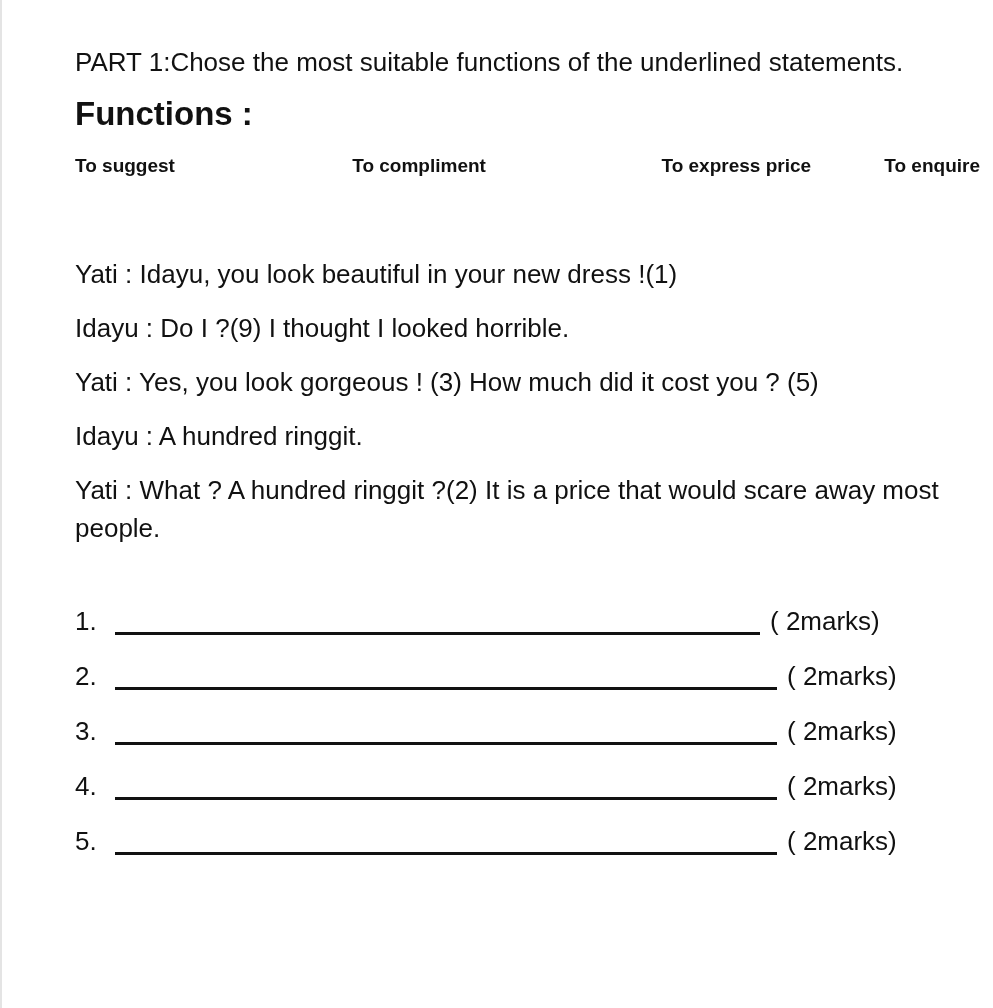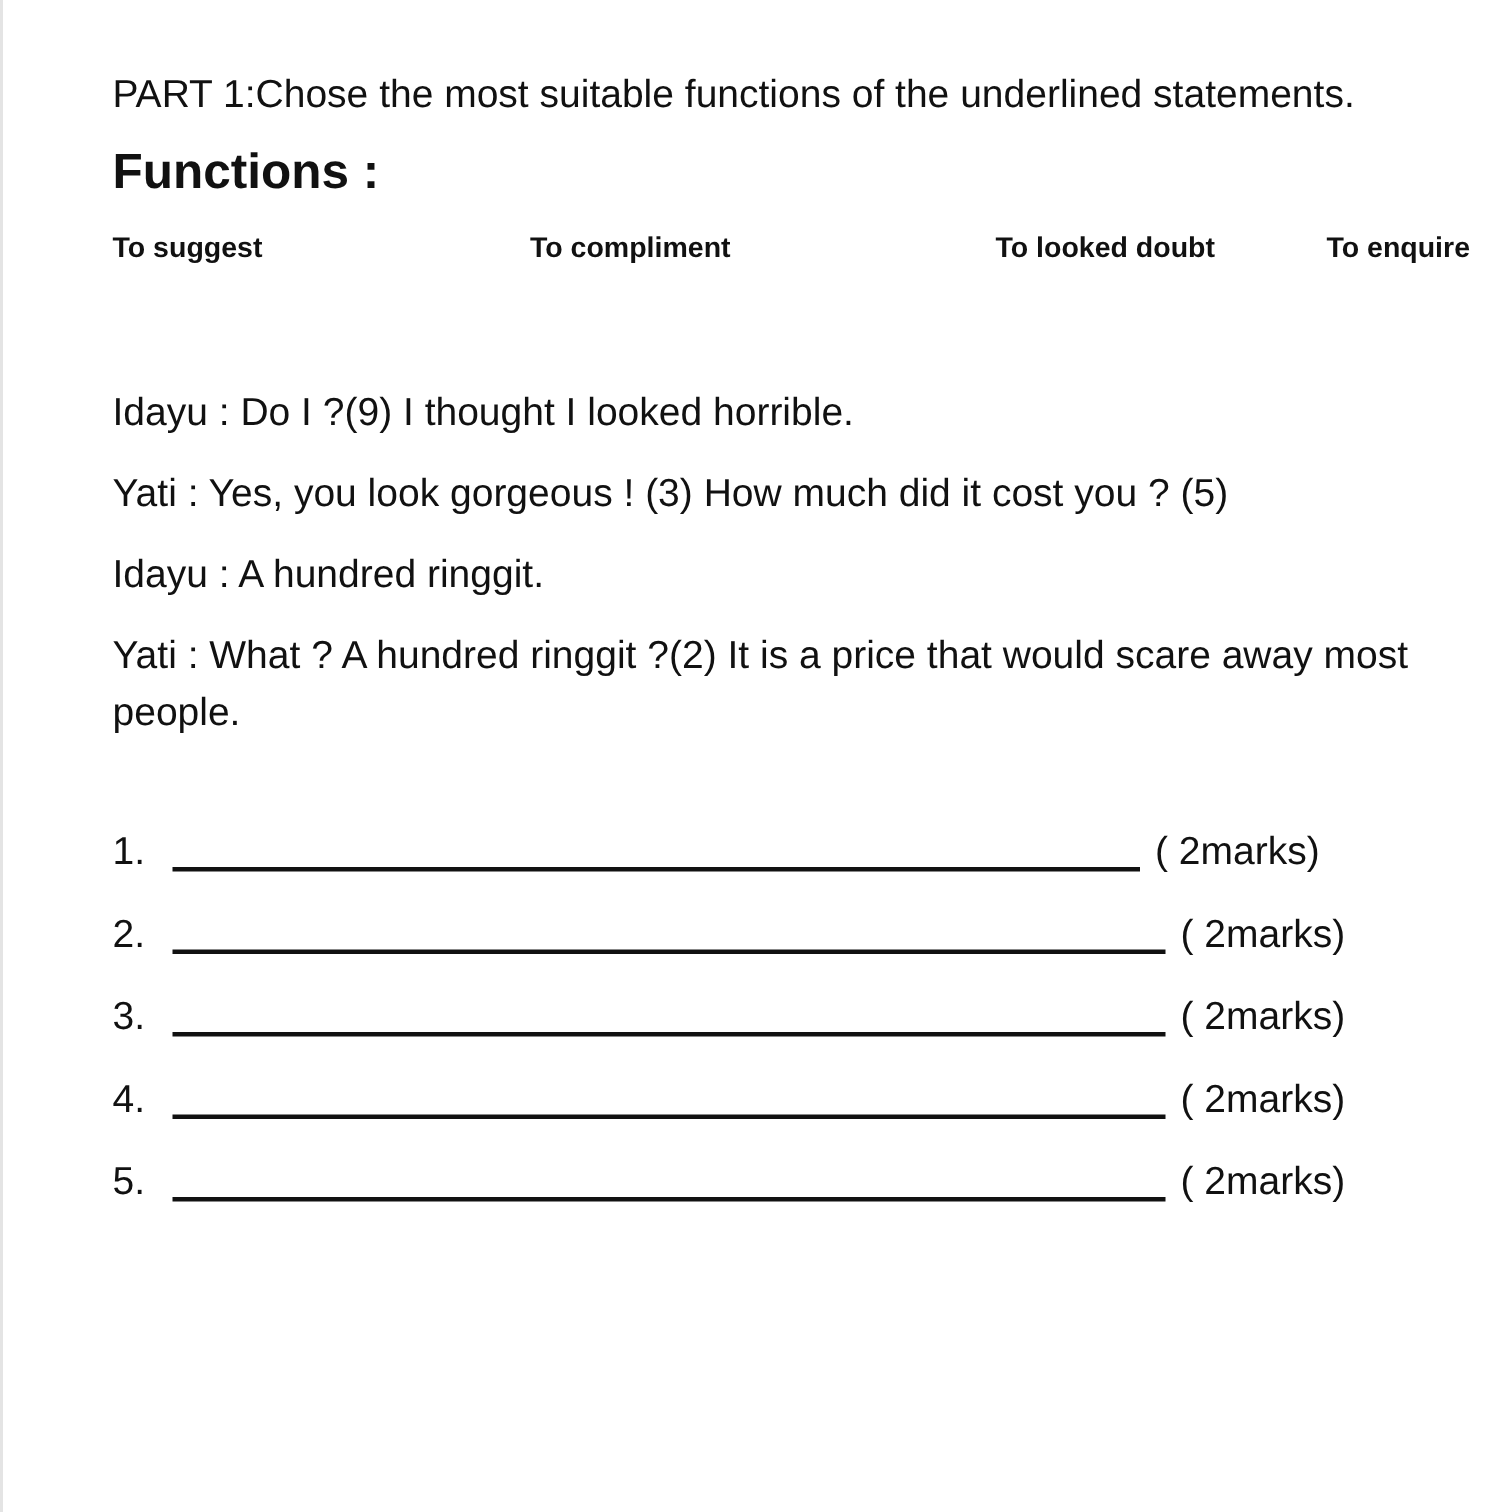--- a/index.html
+++ b/index.html
@@ -92,26 +92,27 @@
 
 <div class="content">
 
   <p class="title">PART 1:Chose the most suitable functions of the underlined statements.</p>
 
   <p class="functions-label">Functions :</p>
 
   <div class="fn-row fn-row-1">
     <span class="fn-col-1">To suggest</span>
     <span class="fn-col-2">To compliment</span>
-    <span>To looked doubt</span>
+    <span>To express price</span>
     <span class="fn-gap">To enquire</span>
   </div>
 
 
   <div class="dialogue">
+    <p>Yati : Idayu, you look beautiful in your new dress !(1)</p>
     <p>Idayu : Do I ?(9) I thought I looked horrible.</p>
     <p>Yati : Yes, you look gorgeous ! (3) How much did it cost you ? (5)</p>
     <p>Idayu : A hundred ringgit.</p>
     <p>Yati : What ? A hundred ringgit ?(2) It is a price that would scare away most people.</p>
   </div>
 
   <div class="answers">
     <div class="ans-row">
       <span class="ans-num">1.</span>
       <span class="ans-blank"></span>

